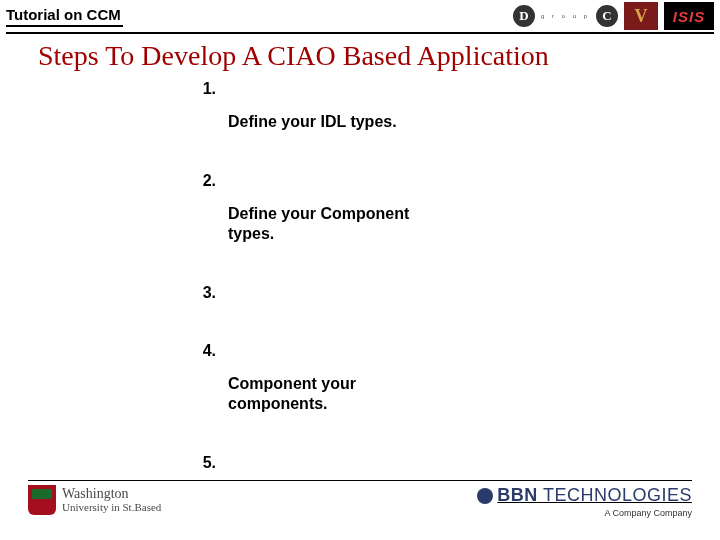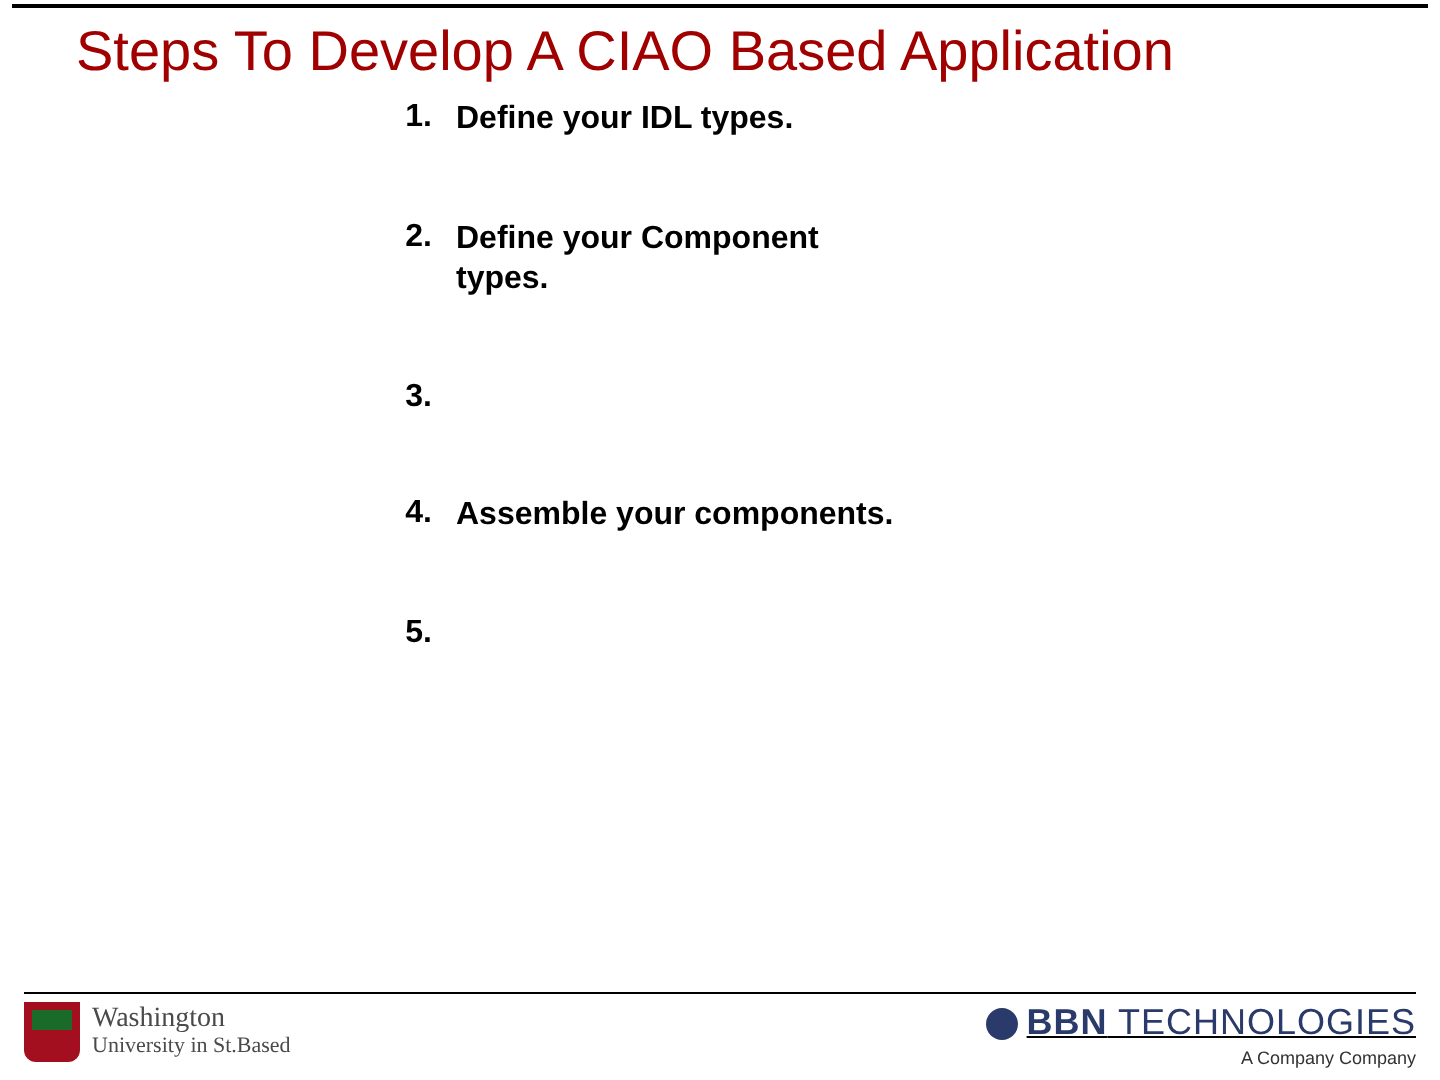--- a/index.html
+++ b/index.html
@@ -7,64 +7,76 @@
   .slide { width: 720px; height: 540px; position: relative; }
   .topbar { display: flex; justify-content: space-between; align-items: center; padding: 2px 6px 0 6px; }
   .doc-title { font-size: 15px; font-weight: bold; color: #000; border-bottom: 2px solid #000; padding: 0 2px 2px 0; }
   .top-logos { display: flex; align-items: center; gap: 6px; }
   .doc-logo { display: flex; align-items: center; gap: 4px; }
   .doc-circle { width: 22px; height: 22px; border-radius: 50%; background: #333; display: flex; align-items: center; justify-content: center; color: #fff; font-weight: bold; font-size: 13px; font-family: serif; }
   .doc-sub { font-size: 6px; color: #555; letter-spacing: 3px; margin: 0 2px; }
   .v-badge { width: 34px; height: 28px; background: #7a1a1a; display: flex; align-items: center; justify-content: center; color: #d9a34a; font-family: serif; font-size: 18px; font-weight: bold; }
   .isis-badge { width: 50px; height: 28px; background: #000; display: flex; align-items: center; justify-content: center; color: #e63b3b; font-weight: bold; font-size: 15px; letter-spacing: 1px; font-style: italic; }
   .rule-top { border-top: 2px solid #000; margin: 2px 6px 0 6px; }
-  .content-title { font-size: 28px; font-weight: normal; color: #a00000; padding: 6px 0 8px 38px; font-family: Liberation Sans, sans-serif; }
+  .content-title { font-size: 28px; font-weight: normal; color: #a00000; padding: 6px 0 8px 38px; font-family: Liberation Serif, serif; }
   .steps { padding: 0 0 0 190px; }
   .step { margin-bottom: 40px; display: flex; }
   .step-num { font-weight: bold; font-size: 16px; min-width: 26px; text-align: right; margin-right: 12px; }
-  .step-text { font-weight: bold; font-size: 16px; max-width: 220px; line-height: 1.25; }
-  .footer { position: absolute; bottom: 8px; left: 0; right: 0; padding: 0 12px; }
+  .step-text { font-weight: bold; font-size: 16px; max-width: 220px; line-height: 1.25; margin-top: 32px; }
+  .footer { position: absolute; bottom: 22px; left: 0; right: 0; padding: 0 28px; }
   .rule-bot { border-top: 1.5px solid #000; margin: 0 0 4px 0; }
   .footer-row { display: flex; justify-content: space-between; align-items: flex-start; }
   .wu-logo { display: flex; align-items: center; gap: 6px; }
   .wu-shield { width: 28px; height: 30px; background: #a30f1f; border-radius: 0 0 6px 6px; position: relative; }
   .wu-shield::after { content: ""; position: absolute; inset: 4px 4px 6px 4px; background: linear-gradient(#1a6b2a 50%, #a30f1f 50%); border-radius: 0 0 4px 4px; }
   .wu-text { color: #4a4a4a; font-size: 11px; line-height: 1.05; font-family: Georgia, serif; }
   .wu-text .w { font-size: 14px; }
   .bbn-block { text-align: right; }
   .bbn-row { display: flex; align-items: center; justify-content: flex-end; gap: 4px; text-decoration: underline; }
   .bbn-bullet { width: 16px; height: 16px; border-radius: 50%; background: #2a3a6a; }
   .bbn-name { font-weight: bold; font-size: 18px; color: #2a3a6a; letter-spacing: 0.5px; }
   .bbn-name .thin { font-weight: normal; }
   .bbn-sub { font-size: 9px; color: #333; margin-top: 2px; }
 </style>
 </head>
 <body>
 
 <div class="slide">
 
+  <div class="topbar">
+    <div class="doc-title">Tutorial on CCM</div>
+    <div class="top-logos">
+      <div class="doc-logo">
+        <span class="doc-circle">D</span>
+        <span class="doc-sub">g r o u p</span>
+        <span class="doc-circle">C</span>
+      </div>
+      <div class="v-badge">V</div>
+      <div class="isis-badge">ISIS</div>
+    </div>
+  </div>
   <div class="rule-top"></div>
 
   <div class="content-title">Steps To Develop A CIAO Based Application</div>
 
   <div class="steps">
     <div class="step">
       <div class="step-num">1.</div>
       <div class="step-text">Define your IDL types.</div>
     </div>
     <div class="step">
       <div class="step-num">2.</div>
       <div class="step-text">Define your Component types.</div>
     </div>
     <div class="step">
       <div class="step-num">3.</div>
     </div>
     <div class="step">
       <div class="step-num">4.</div>
-      <div class="step-text">Assemble your components.</div>
+      <div class="step-text">Component your components.</div>
     </div>
     <div class="step">
       <div class="step-num">5.</div>
     </div>
   </div>
 
   <div class="footer">
     <div class="rule-bot"></div>
     <div class="footer-row">
       <div class="wu-logo">

